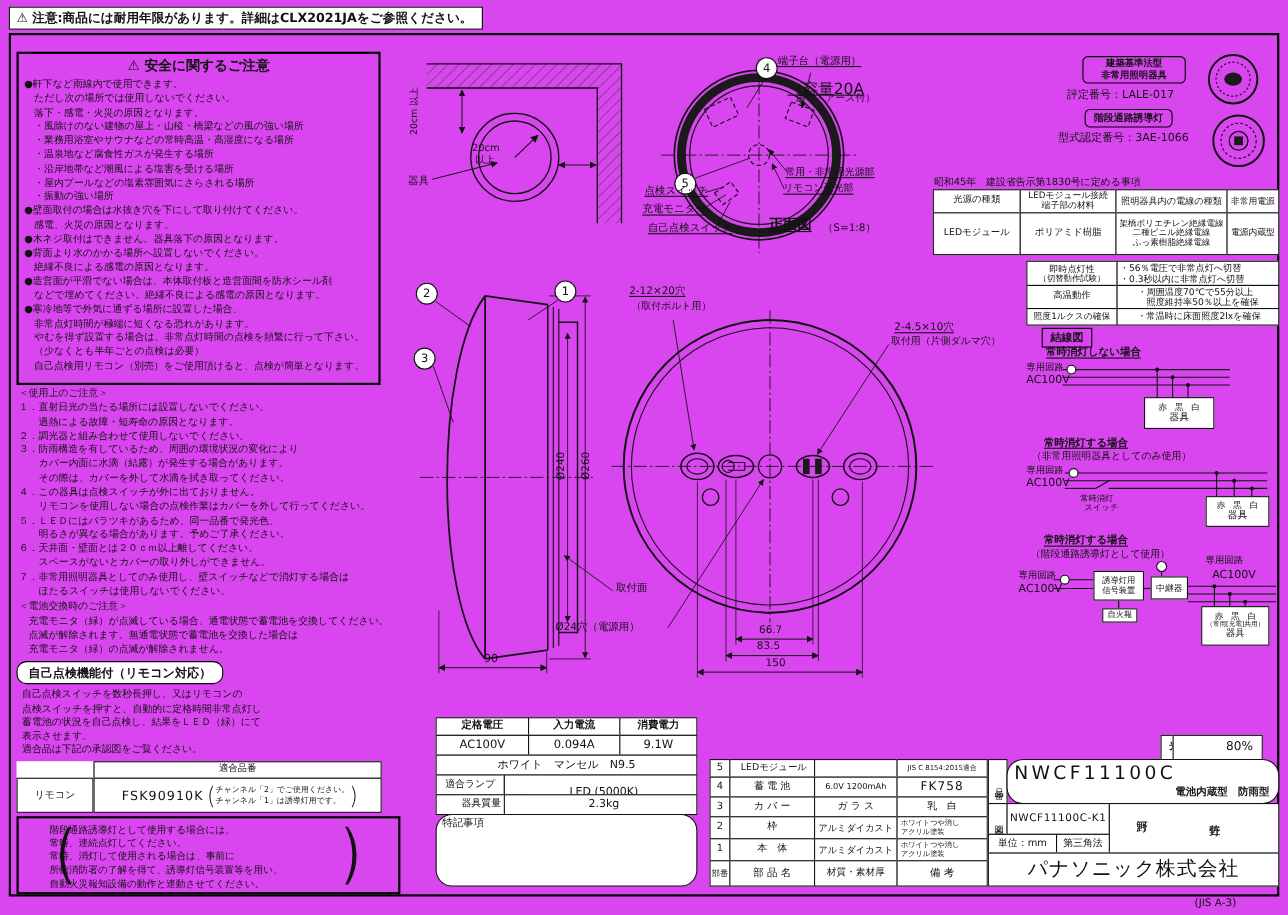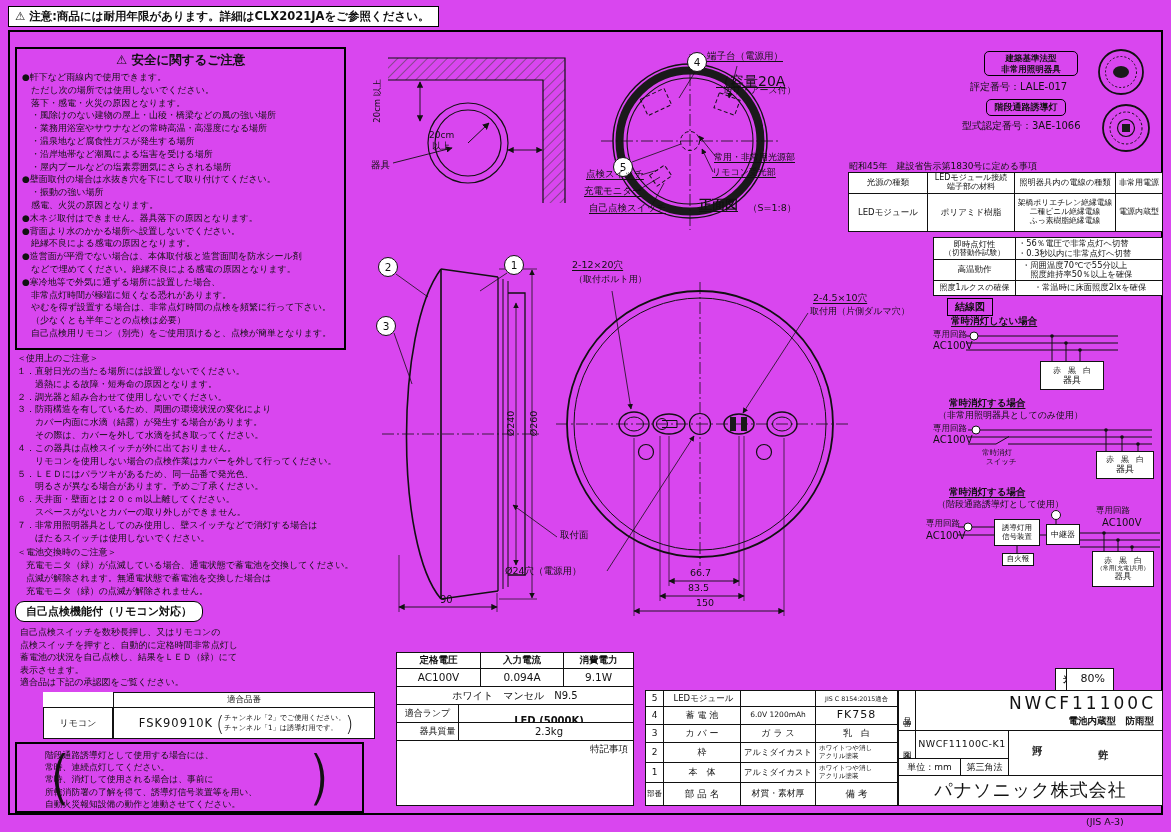--- a/index.html
+++ b/index.html
@@ -18,21 +18,21 @@
   .safety { position:absolute; left:15px; top:47px; width:331px; height:303px; border:2px solid #000; padding:2px 5px; }
   .safety-title { text-align:center; font-size:12.5px; font-weight:bold; padding:1px 0 2px 0; }
   .safety-lines { font-size:9px; line-height:12.8px; }
   .safety-lines div { white-space:nowrap; }
   .badge { position:absolute; left:15px; top:601px; border:1.6px solid #000; border-radius:9px;
            padding:2px 10px; font-size:11px; font-weight:bold; background:#fff; white-space:nowrap; }
   .cell { position:absolute; border:1px solid #111; background:#fff; display:flex; align-items:center;
           justify-content:center; text-align:center; line-height:1.12; overflow:hidden; }
   .cell.left { justify-content:center; text-align:left; }
   .cell.col { flex-direction:column; }
-  .cell.topleft { align-items:flex-start; justify-content:flex-end; text-align:left; }
+  .cell.topleft { align-items:flex-start; justify-content:flex-start; text-align:left;border-radius:15px; }
   .callout { position:absolute; width:20px; height:20px; border:1.4px solid #111; border-radius:50%;
              display:flex; align-items:center; justify-content:center; font-size:10.5px; background:#fff; }
   .vtext { writing-mode:vertical-rl; text-orientation:upright; letter-spacing:1px; }
   .rot90 { transform:rotate(-90deg); transform-origin:center; }
   .wbox { position:absolute; border:1.4px solid #111; background:#fff; display:flex; flex-direction:column;
           align-items:center; justify-content:center; line-height:1.15; }
   .rgb { display:flex; gap:7px; font-size:8px; }
   .bigparen { position:absolute; font-size:52px; font-weight:200; transform:scaleY(1.18); line-height:1; }
   svg { position:absolute; left:0; top:0; }
 </style>
@@ -209,22 +209,22 @@
     </div>
     <div class="safety-lines">
       <div>●軒下など雨線内で使用できます。</div>
         <div>　ただし次の場所では使用しないでください。</div>
       <div>　落下・感電・火災の原因となります。</div>
         <div>　・風除けのない建物の屋上・山稜・橋梁などの風の強い場所</div>
       <div>　・業務用浴室やサウナなどの常時高温・高湿度になる場所</div>
         <div>　・温泉地など腐食性ガスが発生する場所</div>
       <div>　・沿岸地帯など潮風による塩害を受ける場所</div>
         <div>　・屋内プールなどの塩素雰囲気にさらされる場所</div>
-      <div>●壁面取付の場合は水抜き穴を下にして取り付けてください。</div>
-        <div>　・振動の強い場所</div>
+      <div>　・振動の強い場所</div>
+        <div>●壁面取付の場合は水抜き穴を下にして取り付けてください。</div>
       <div>　感電、火災の原因となります。</div>
         <div>●木ネジ取付はできません。器具落下の原因となります。</div>
       <div>●背面より水のかかる場所へ設置しないでください。</div>
         <div>　絶縁不良による感電の原因となります。</div>
       <div>●造営面が平滑でない場合は、本体取付板と造営面間を防水シール剤</div>
         <div>　などで埋めてください。絶縁不良による感電の原因となります。</div>
       <div>●寒冷地等で外気に通ずる場所に設置した場合、</div>
         <div>　非常点灯時間が極端に短くなる恐れがあります。</div>
       <div>　やむを得ず設置する場合は、非常点灯時間の点検を頻繁に行って下さい。</div>
         <div>　（少なくとも半年ごとの点検は必要）</div>
@@ -260,21 +260,21 @@
   <div class="badge">自己点検機能付（リモコン対応）</div>
 
   <div class="tb" style="left:20px; top:626px; font-size:9px; line-height:12.6px;">
     <div>自己点検スイッチを数秒長押し、又はリモコンの</div>
       <div>点検スイッチを押すと、自動的に定格時間非常点灯し</div>
     <div>蓄電池の状況を自己点検し、結果をＬＥＤ（緑）にて</div>
       <div>表示させます。</div>
     <div>適合品は下記の承認図をご覧ください。</div>
   </div>
 
-  <div class="abs" style="left:15px; top:692px; width:332px; height:47px;margin-left:28px;">
+  <div class="abs" style="left:15px; top:692px; width:332px; height:47px;">
     <div class="cell" style="left:0; top:0; width:70px; height:16px; border-color:transparent;"></div>
     <div class="cell" style="left:70px; top:0; width:262px; height:16px; font-size:8.5px;">適合品番</div>
     <div class="cell" style="left:0; top:15px; width:70px; height:32px; font-size:9px;">リモコン</div>
     <div class="cell left" style="left:70px; top:15px; width:262px; height:32px; padding-left:4px;">
       <span style="font-size:11.5px; letter-spacing:1px;">FSK90910K</span>
       <span style="font-size:20px; font-weight:200; transform:scaleY(1.1); margin-left:3px;">(</span>
       <span style="font-size:7.2px; line-height:1.35; text-align:left;">
         <span style="display:block;">チャンネル「2」でご使用ください。</span>
         <span style="display:block;">チャンネル「1」は誘導灯用です。</span>
       </span>
@@ -369,21 +369,21 @@
   <div class="abs">
     <div class="cell col" style="left:933px; top:237px; width:83px; height:23px; font-size:8.3px;">
       <div>即時点灯性</div>
         <div style="font-size:7.6px;">（切替動作試験）</div>
     </div>
     <div class="cell col left" style="left:1015px; top:237px; width:148px; height:23px; font-size:8.3px; align-items:flex-start; padding-left:2px;">
       <div>・56％電圧で非常点灯へ切替</div>
         <div>・0.3秒以内に非常点灯へ切替</div>
     </div>
     <div class="cell" style="left:933px; top:259px; width:83px; height:22px; font-size:8.5px;">高温動作</div>
-    <div class="cell col left" style="left:1015px; top:259px; width:148px; height:22px; font-size:8.3px; align-items:flex-start; padding-left:6px;">
+    <div class="cell col left" style="left:1015px; top:259px; width:148px; height:22px; font-size:8.3px; align-items:flex-start; padding-left:18px;">
       <div>・周囲温度70℃で55分以上</div>
         <div>　照度維持率50％以上を確保</div>
     </div>
     <div class="cell" style="left:933px; top:280px; width:83px; height:16px; font-size:8px;">照度1ルクスの確保</div>
     <div class="cell left" style="left:1015px; top:280px; width:148px; height:16px; font-size:8.3px; padding-left:2px;">・常温時に床面照度2lxを確保</div>
   </div>
 
   <div class="abs" style="left:947px; top:298px; border:1.5px solid #000; padding:1px 7px; font-size:10px; font-weight:bold;">結線図</div>
 
   <div class="L b ul" style="left:951px; top:316px; font-size:9.5px;">常時消灯しない場合</div>
@@ -441,21 +441,21 @@
 
   <div class="abs">
     <div class="cell" style="left:396px; top:652px; width:85px; height:17px; font-size:9.5px; font-weight:600;">定格電圧</div>
     <div class="cell" style="left:480px; top:652px; width:84px; height:17px; font-size:9.5px; font-weight:600;">入力電流</div>
     <div class="cell" style="left:563px; top:652px; width:71px; height:17px; font-size:9.5px; font-weight:600;">消費電力</div>
     <div class="cell" style="left:396px; top:668px; width:85px; height:19px; font-size:10.5px;">AC100V</div>
     <div class="cell" style="left:480px; top:668px; width:84px; height:19px; font-size:10.5px;">0.094A</div>
     <div class="cell" style="left:563px; top:668px; width:71px; height:19px; font-size:10.5px;">9.1W</div>
     <div class="cell" style="left:396px; top:686px; width:238px; height:19px; font-size:10px;">ホワイト　マンセル　N9.5</div>
     <div class="cell" style="left:396px; top:704px; width:63px; height:19px; font-size:9px;">適合ランプ</div>
-    <div class="cell left" style="left:458px; top:704px; width:176px; height:34px; font-size:10px; padding-left:6px;font-weight:bold;">LED (5000K)</div>
+    <div class="cell left" style="left:458px; top:704px; width:176px; height:34px; font-size:10px; padding-left:6px;">LED (5000K)</div>
     <div class="cell" style="left:396px; top:722px; width:83px; height:19px; font-size:9px;">器具質量</div>
     <div class="cell left" style="left:458px; top:722px; width:176px; height:19px; font-size:10px; padding-left:6px;">2.3kg</div>
     <div class="cell topleft" style="left:396px; top:740px; width:238px; height:66px; font-size:9.5px; padding:3px 5px;">特記事項</div>
   </div>
 
   <div class="abs">
     <div class="cell" style="left:645px; top:690px; width:19px; height:17px; font-size:9px;">5</div>
     <div class="cell left" style="left:663px; top:690px; width:78px; height:17px; font-size:8.5px; padding-left:3px;">LEDモジュール</div>
     <div class="cell" style="left:740px; top:690px; width:76px; height:17px;"></div>
     <div class="cell" style="left:815px; top:690px; width:83px; height:17px; font-size:6.3px;">JIS C 8154:2015適合</div>
@@ -487,21 +487,21 @@
     </div>
 
     <div class="cell" style="left:645px; top:782px; width:19px; height:24px; font-size:7.5px;">部番</div>
     <div class="cell" style="left:663px; top:782px; width:78px; height:24px; font-size:9.5px;">部 品 名</div>
     <div class="cell" style="left:740px; top:782px; width:76px; height:24px; font-size:8.8px;">材質・素材厚</div>
     <div class="cell" style="left:815px; top:782px; width:83px; height:24px; font-size:9.5px;">備 考</div>
   </div>
 
   <div class="abs">
     <div class="cell" style="left:1055px; top:668px; width:43px; height:23px; font-size:9px; font-weight:600;">光束比</div>
-    <div class="cell" style="left:1066px; top:668px; width:48px; height:23px; font-size:11px; justify-content:flex-end; padding-right:8px;">80%</div>
+    <div class="cell" style="left:1066px; top:668px; width:82px; height:23px; font-size:11px; justify-content:flex-end; padding-right:8px;">80%</div>
 
     <div class="cell" style="left:898px; top:690px; width:18px; height:41px;">
       <span class="vtext" style="font-size:8.5px;">品番</span>
     </div>
     <div class="cell topleft" style="left:915px; top:690px; width:248px; height:41px; padding:3px 6px;">
       <span style="font-size:17px; letter-spacing:3px;">NWCF11100C</span>
       <span style="position:absolute; right:8px; bottom:3px; font-size:9.5px; font-weight:600;">電池内蔵型　防雨型</span>
     </div>
 
     <div class="cell" style="left:898px; top:730px; width:18px; height:29px;">

